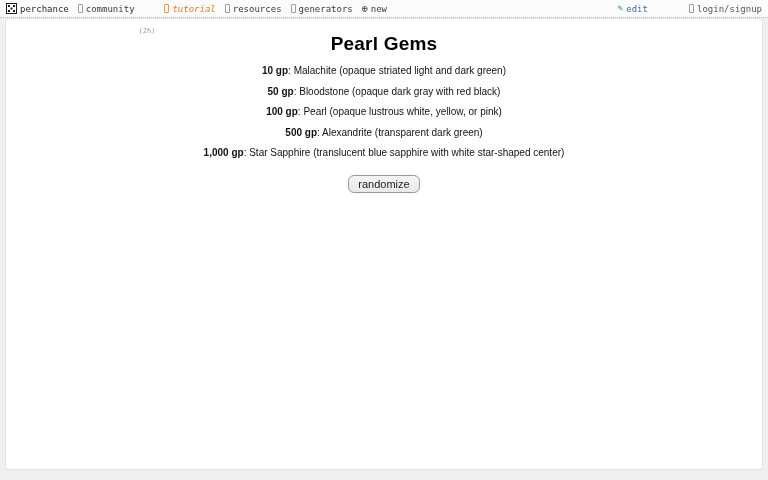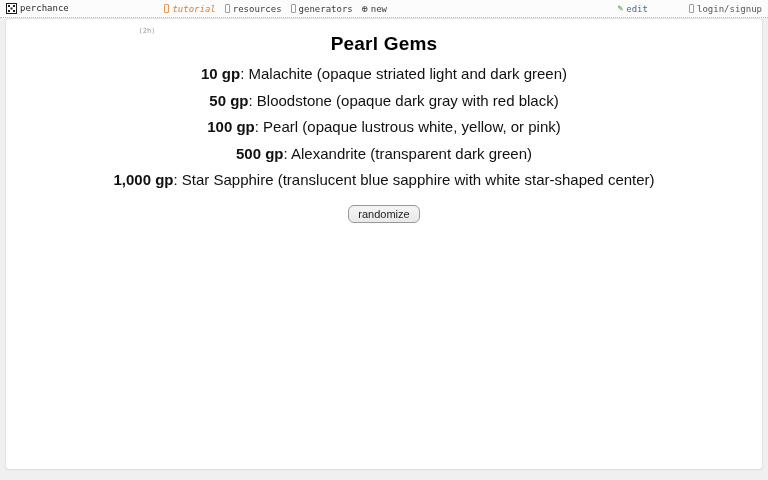--- a/index.html
+++ b/index.html
@@ -16,21 +16,21 @@
   .topbar {
     display: flex; align-items: center;
     height: 18px; padding: 0 6px;
     background: #fcfcfc;
     border-bottom: 1px dotted #b9b9b9;
     font-family: "DejaVu Sans Mono", monospace;
     font-size: 9px; color: #3a3a3a;
     white-space: nowrap;
   }
   .nav-item {
-    display: inline-flex; align-items: flex-start;
+    display: inline-flex; align-items: center;
     gap: 3px; margin-right: 9px; cursor: pointer;
   }
   .badge { font-size: 7px; color: #9a9a9a; margin-left: 1px; margin-top: 44px; }
   .spacer { flex: 1; }
 
   .logo-die {
     width: 11px; height: 11px;
     border: 1px solid #1c1c1c;
     background: #fff;
     position: relative; display: inline-block;
@@ -64,21 +64,21 @@
     text-align: center;
     overflow: hidden;
     box-shadow: 0 1px 1px rgba(0,0,0,0.03);
   }
   .page-title {
     font-size: 19px; font-weight: bold;
     margin: 14px 0 10px 0;
     letter-spacing: 0.2px;
   }
   .gem {
-    font-size: 15px;
+    font-size: 10px;
     margin: 9.5px 0;
     color: #111;
   }
   .gem b { font-weight: bold; }
   .randomize-btn {
     margin-top: 7px;
     font-family: "Liberation Sans", sans-serif;
     font-size: 11px;
     color: #222;
     padding: 2px 9px;

